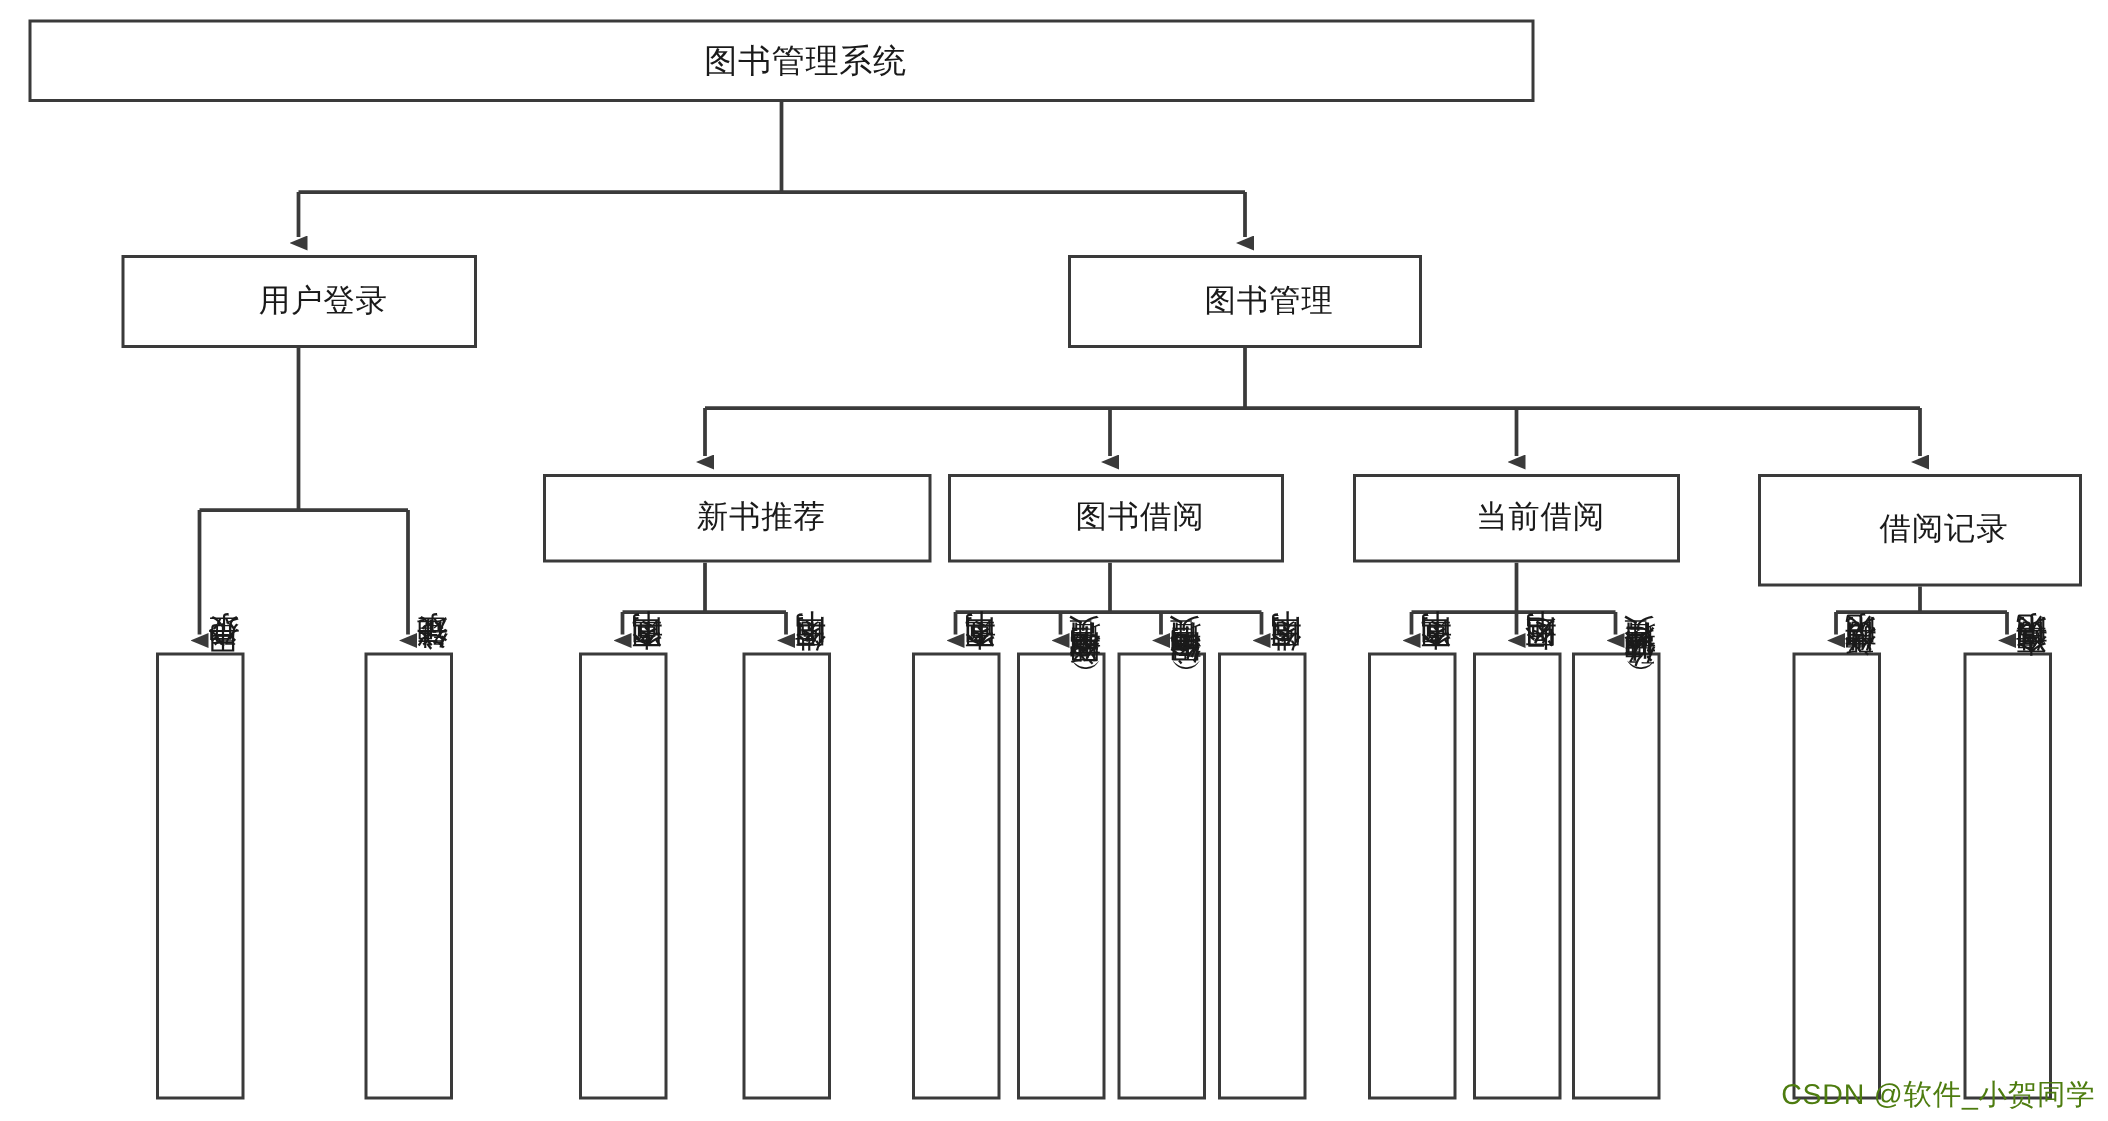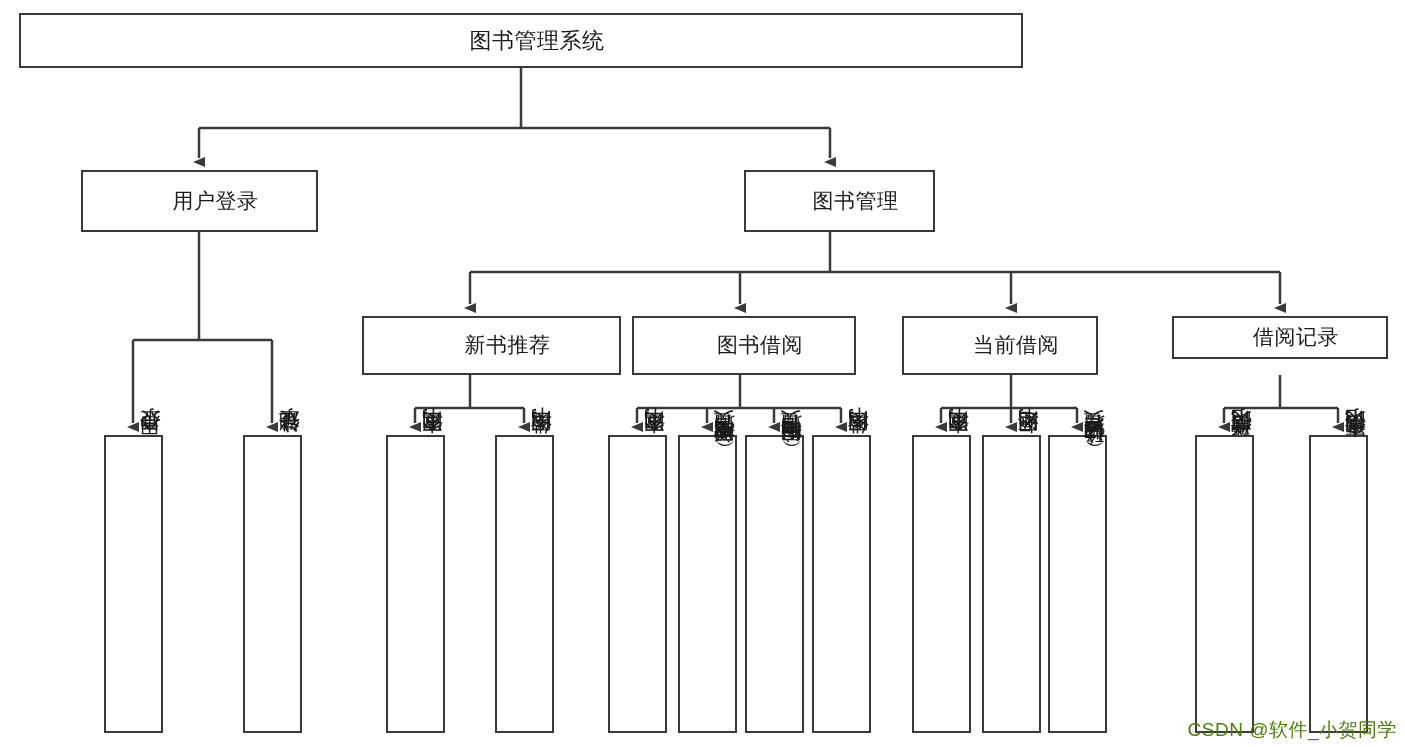--- a/index.html
+++ b/index.html
@@ -128,34 +128,34 @@
     <path d="M1338,408 L1338,423" stroke="#3a3a3a" stroke-width="2.5" fill="none" marker-end="url(#arrow)"></path>
   </svg>
 
   <div class="node horizontal root" style="left:19px; top:13px; width:1004px; height:55px;">
     <span class="label">图书管理系统</span>
   </div>
 
   <div class="node horizontal" style="left:81px; top:170px; width:237px; height:62px;">
     <span class="label">用户登录</span>
   </div>
-  <div class="node horizontal" style="left:744px; top:170px; width:191px; height:62px;">
+  <div class="node horizontal" style="left:712px; top:170px; width:236px; height:62px;">
     <span class="label">图书管理</span>
   </div>
 
   <div class="node horizontal" style="left:362px; top:316px; width:259px; height:59px;">
     <span class="label">新书推荐</span>
   </div>
   <div class="node horizontal" style="left:632px; top:316px; width:224px; height:59px;">
     <span class="label">图书借阅</span>
   </div>
-  <div class="node horizontal" style="left:902px; top:316px; width:196px; height:59px;">
+  <div class="node horizontal" style="left:902px; top:316px; width:218px; height:59px;">
     <span class="label">当前借阅</span>
   </div>
-  <div class="node horizontal" style="left:1172px; top:316px; width:216px; height:43px;">
+  <div class="node horizontal" style="left:1172px; top:316px; width:216px; height:75px;">
     <span class="label">借阅记录</span>
   </div>
 
   <div class="node vertical" style="left:104px; top:435px; width:59px; height:298px;">
     <span class="label">用户登录</span>
   </div>
   <div class="node vertical" style="left:243px; top:435px; width:59px; height:298px;">
     <span class="label">注销登录</span>
   </div>
 

